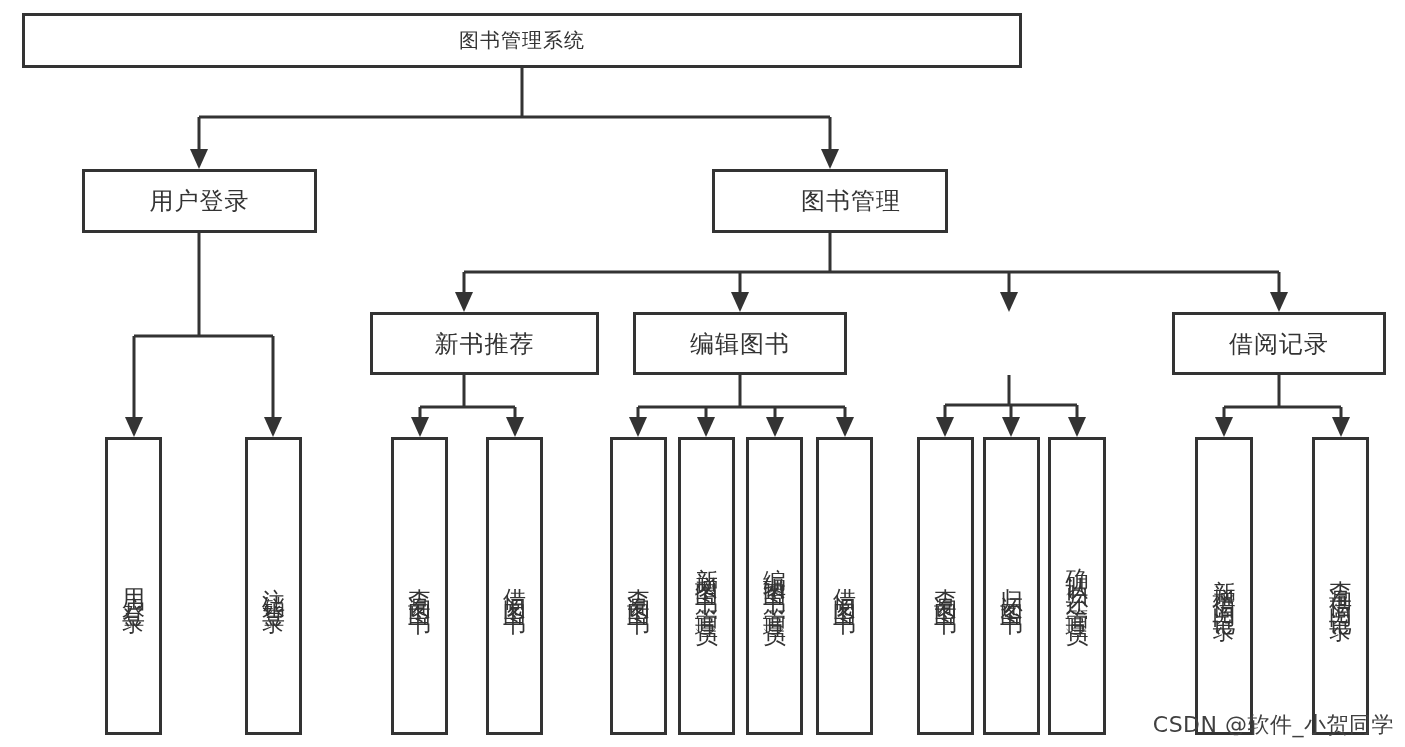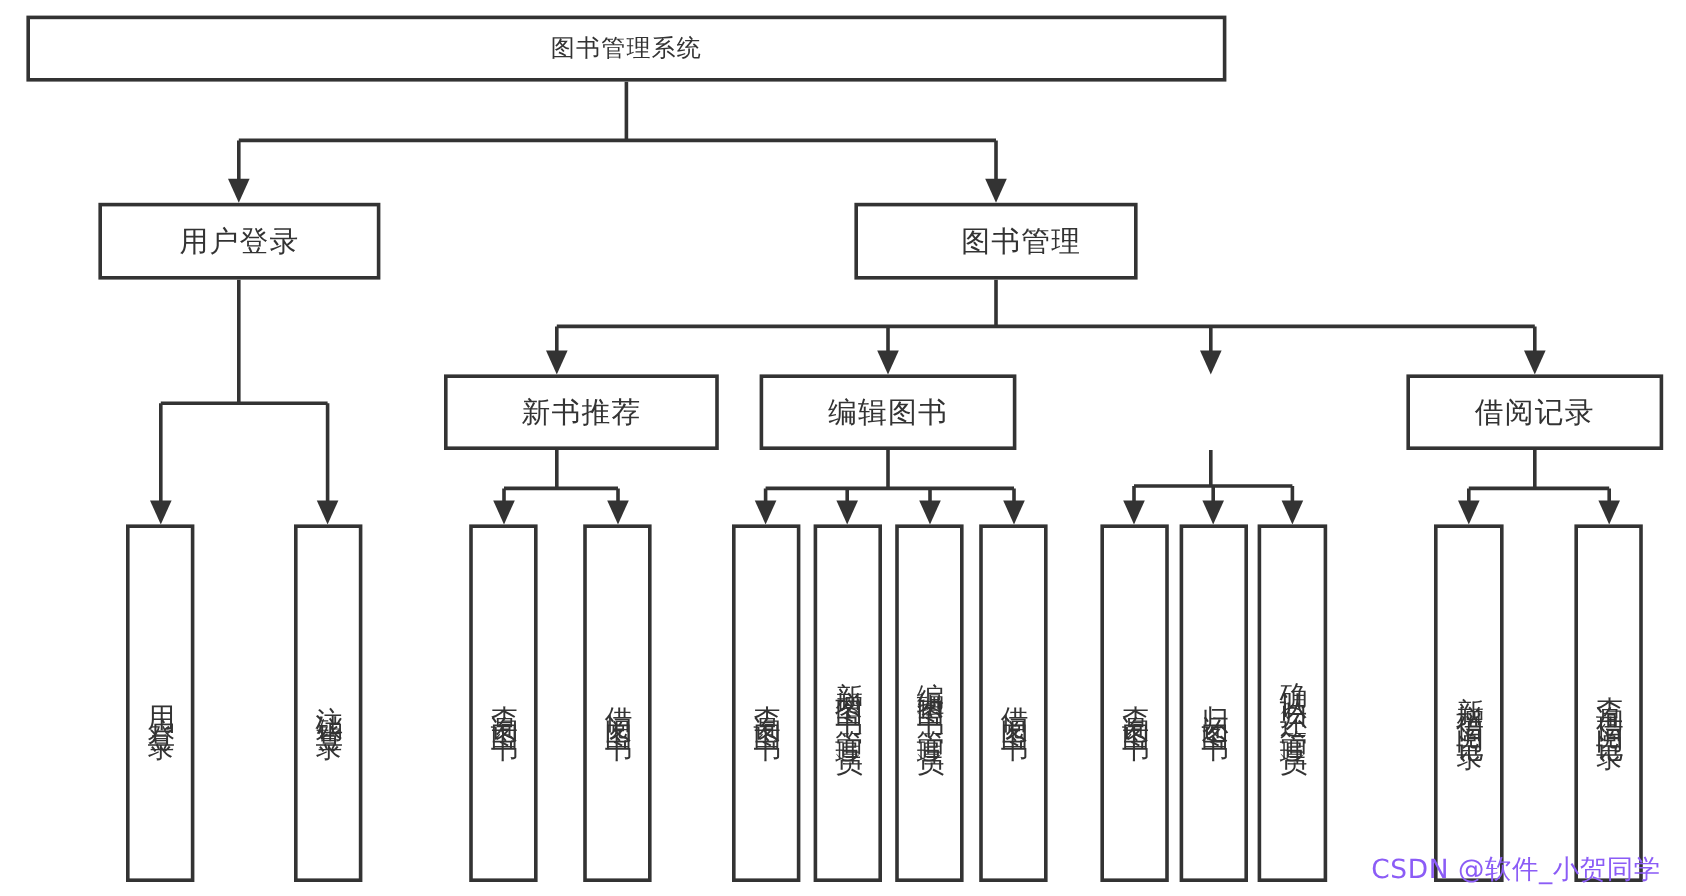--- a/index.html
+++ b/index.html
@@ -53,24 +53,24 @@
   .vnode {
     writing-mode: vertical-rl;
     text-orientation: mixed;
     font-size: 23px;
     letter-spacing: 8px;
     line-height: 1;
     padding: 6px 0;
   }
   .watermark {
     position: absolute;
-    right: 21px;
+    right: 11px;
     bottom: 7px;
     font-size: 22px;
-    color: #8b5cf6;
+    color: #404040;
     letter-spacing: 0.5px;
     z-index: 5;
   }
 </style>
 </head>
 <body>
 
 <div class="stage">
 
   <svg class="wires" viewBox="0 0 1405 747" aria-hidden="true">

